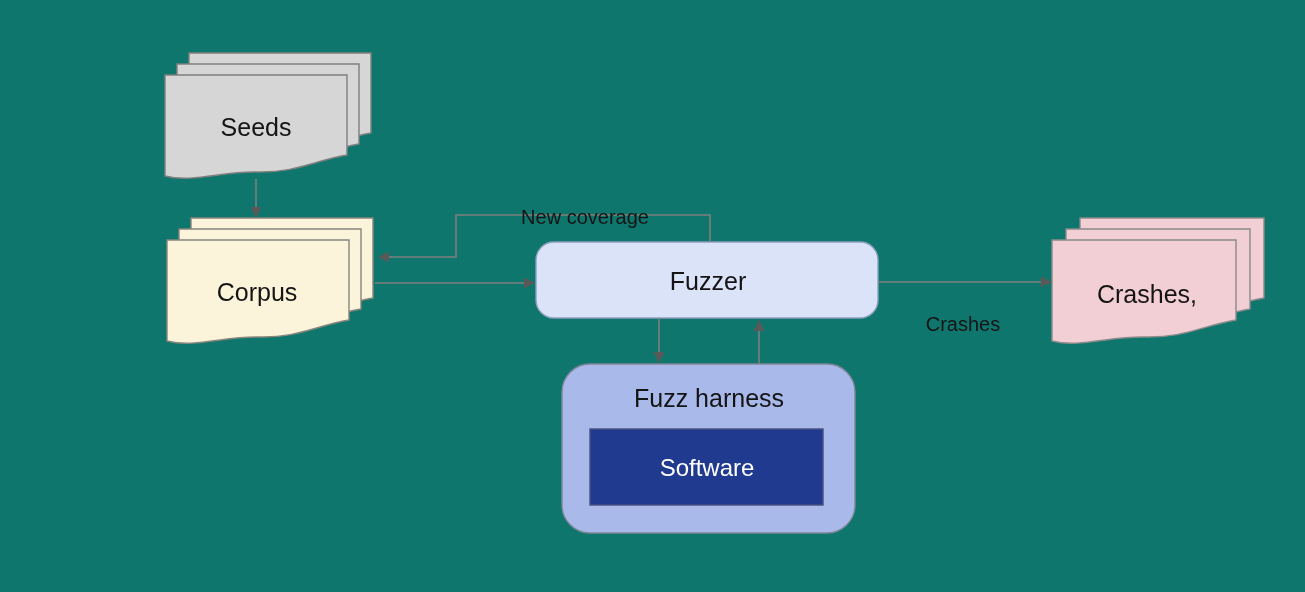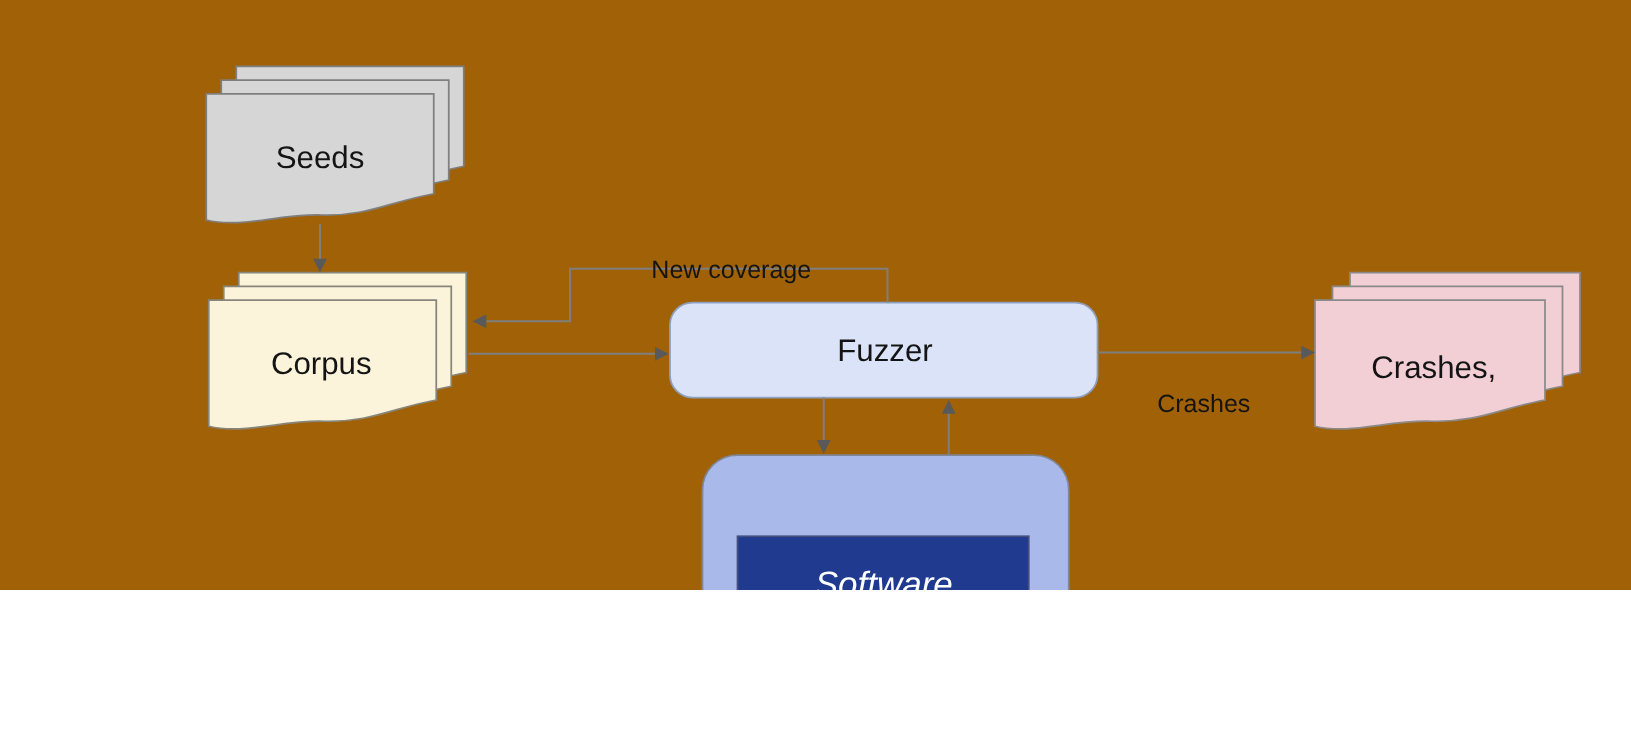--- a/index.html
+++ b/index.html
@@ -1,37 +1,37 @@
 <!DOCTYPE html>
 <html><head>
 <meta charset="utf-8">
 <style>
   html,body{margin:0;padding:0;background:#ffffff;}
   .stage{
     position:relative;
-    width:1305px;height:472px;
-    background:#a16207;
+    width:1305px;height:592px;
+    background:#0f766e;
     font-family:"Liberation Sans", sans-serif;
     overflow:hidden;
   }
   .stage svg{position:absolute;left:0;top:0;}
   .doc{stroke-width:1.4;}
   .box{stroke-width:1.4;}
   .edge{stroke-width:1.6;fill:none;}
   .lbl{
     position:absolute;
     transform:translate(-50%,-50%);
     white-space:nowrap;
     color:#141414;
     font-size:25px;
     text-align:center;
   }
   .lbl-small{font-size:20px;margin-top:20px;}
   .lbl-twoline{line-height:34px;}
-  .lbl-sut{color:#ffffff;font-size:28px;line-height:31px;font-style:italic;}
+  .lbl-sut{color:#ffffff;font-size:24px;line-height:31px;}
   .lbl span{display:block;}
 </style>
 </head>
 <body>
 
 <div class="stage">
 
   <svg width="1305" height="592" viewBox="0 0 1305 592">
 
     <g stroke="#7f7f7f">
@@ -88,20 +88,21 @@
       <polygon points="759,320 753.5,331 764.5,331"></polygon>
     </g>
   </svg>
 
   <div class="lbl" style="left:256px;top:127px;">Seeds</div>
 
   <div class="lbl" style="left:257px;top:292px;text-align:right;">Corpus</div>
 
   <div class="lbl" style="left:708px;top:281px;">Fuzzer</div>
 
+  <div class="lbl" style="left:709px;top:398px;">Fuzz harness</div>
 
   <div class="lbl lbl-sut" style="left:707px;top:467px;">
     <span>Software</span>
   </div>
 
   <div class="lbl lbl-twoline" style="left:1147px;top:294px;">
     <span>Crashes,</span>
   </div>
 
   <div class="lbl lbl-small" style="left:585px;top:197px;">New coverage</div>

